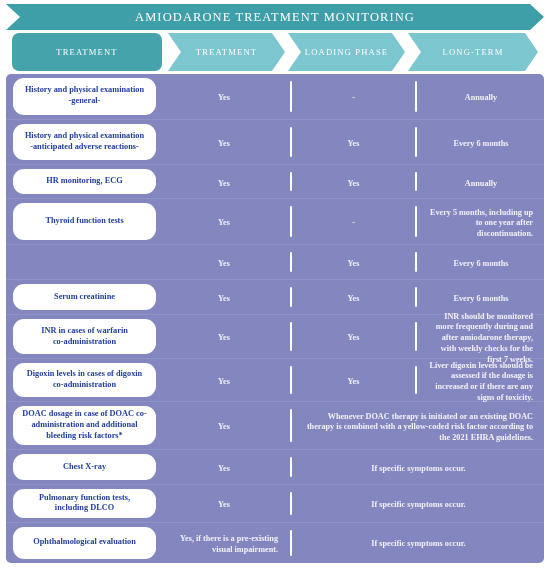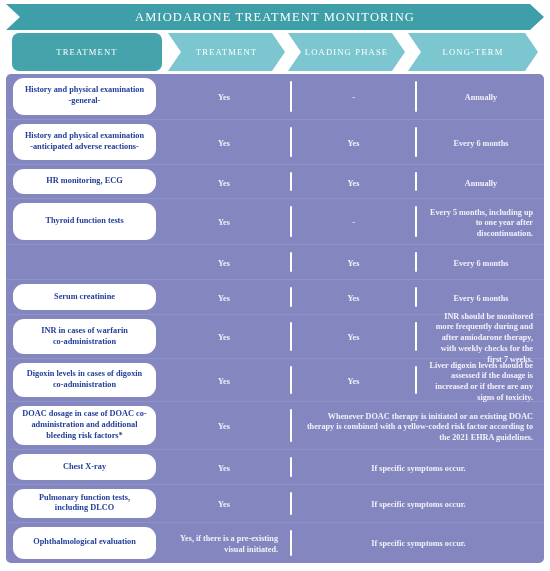--- a/index.html
+++ b/index.html
@@ -189,19 +189,19 @@
         <div class="cell c-merge">If specific symptoms occur.</div>
       </div>
       <div class="row" style="top: 411.398px; height: 37.2065px;">
         <div class="label-chip">Pulmonary function tests,<br>including DLCO</div>
         <div class="cell c-base">Yes</div>
         <div class="divider d1"></div>
         <div class="cell c-merge">If specific symptoms occur.</div>
       </div>
       <div class="row last" style="top: 448.604px; height: 40.3957px;">
         <div class="label-chip">Ophthalmological evaluation</div>
-        <div class="cell c-base">Yes, if there is a pre-existing visual initiated.</div>
+        <div class="cell c-base">Yes, if there is a pre-existing visual impairment.</div>
         <div class="divider d1"></div>
         <div class="cell c-merge">If specific symptoms occur.</div>
       </div>
     </div>
 
 </div>
 
 </body></html>

